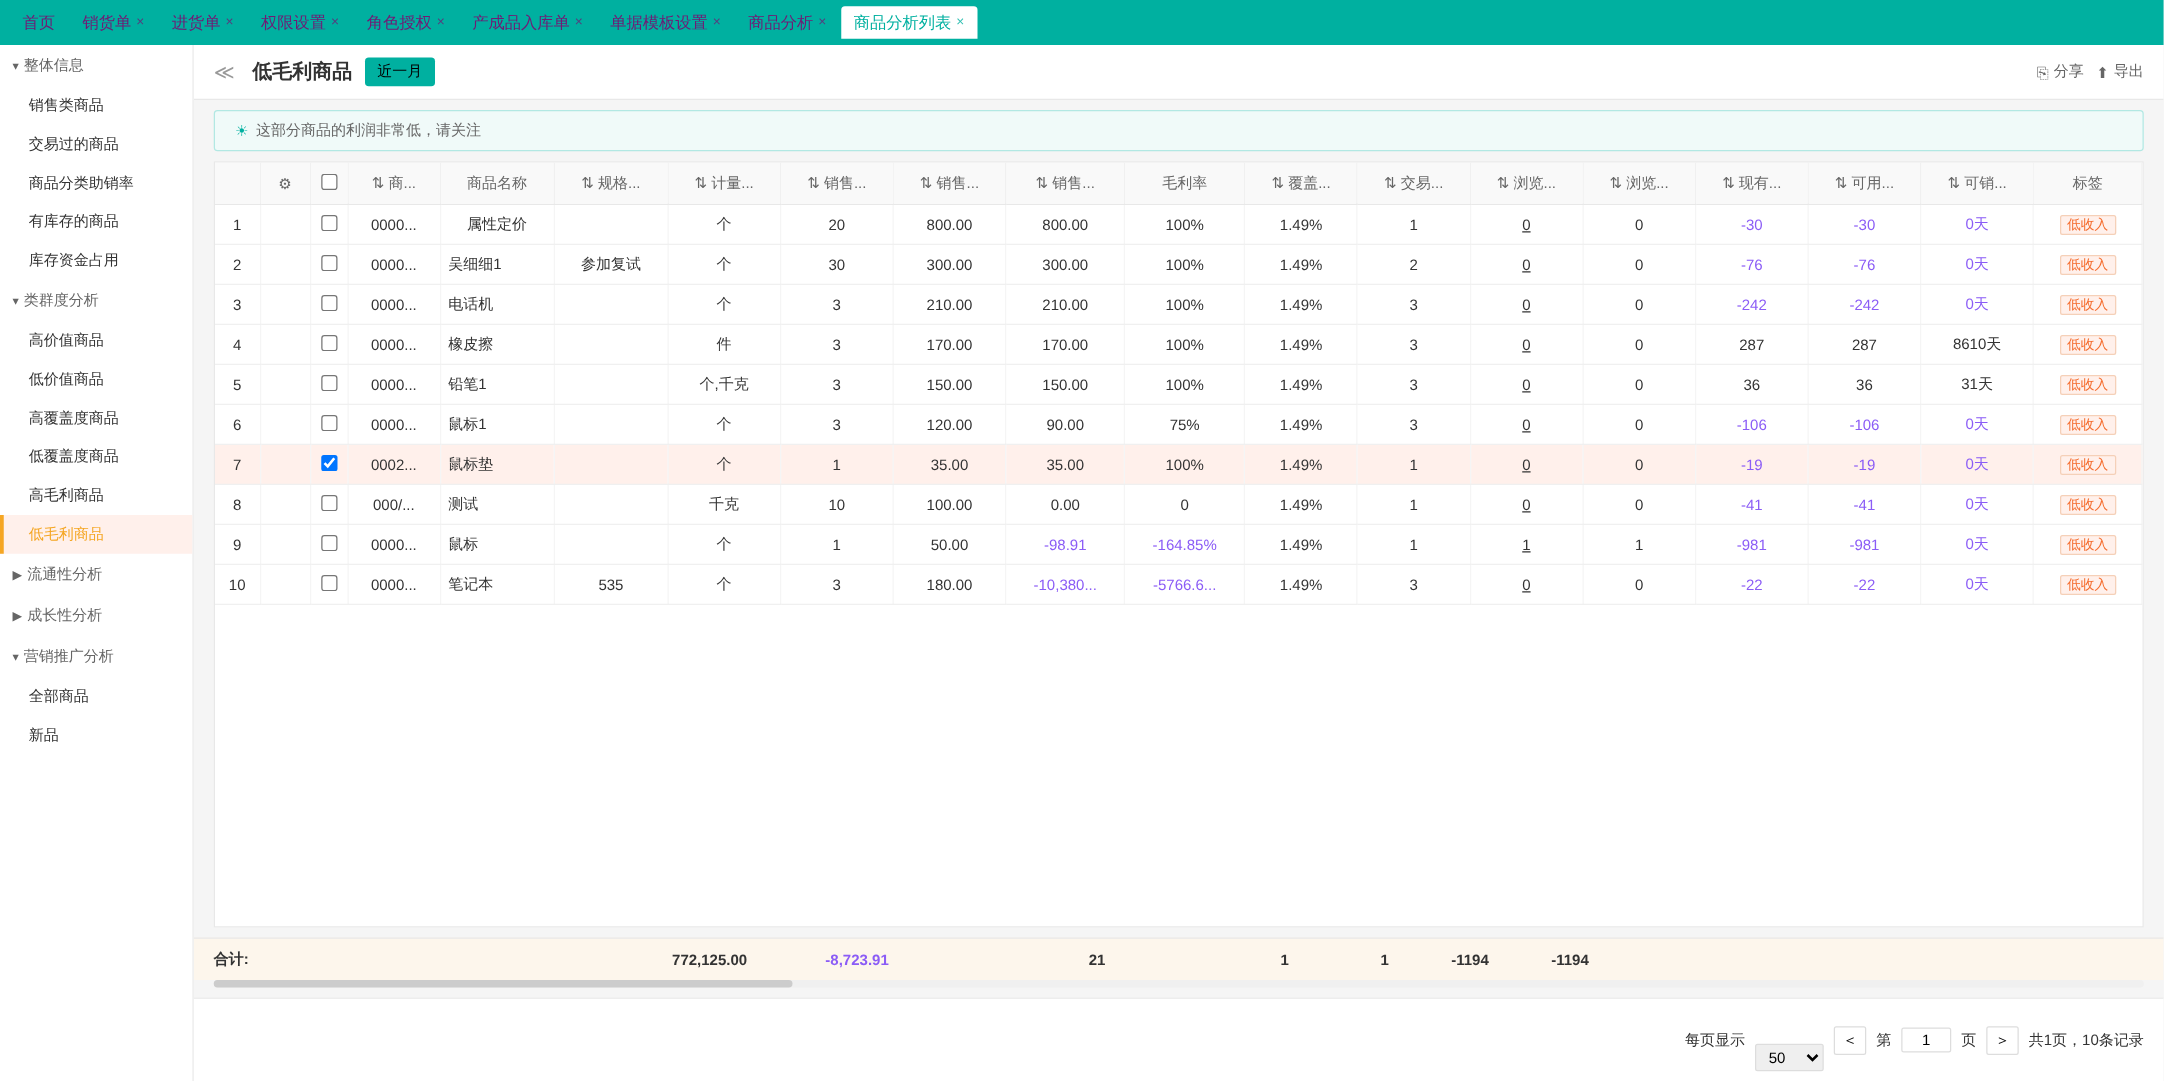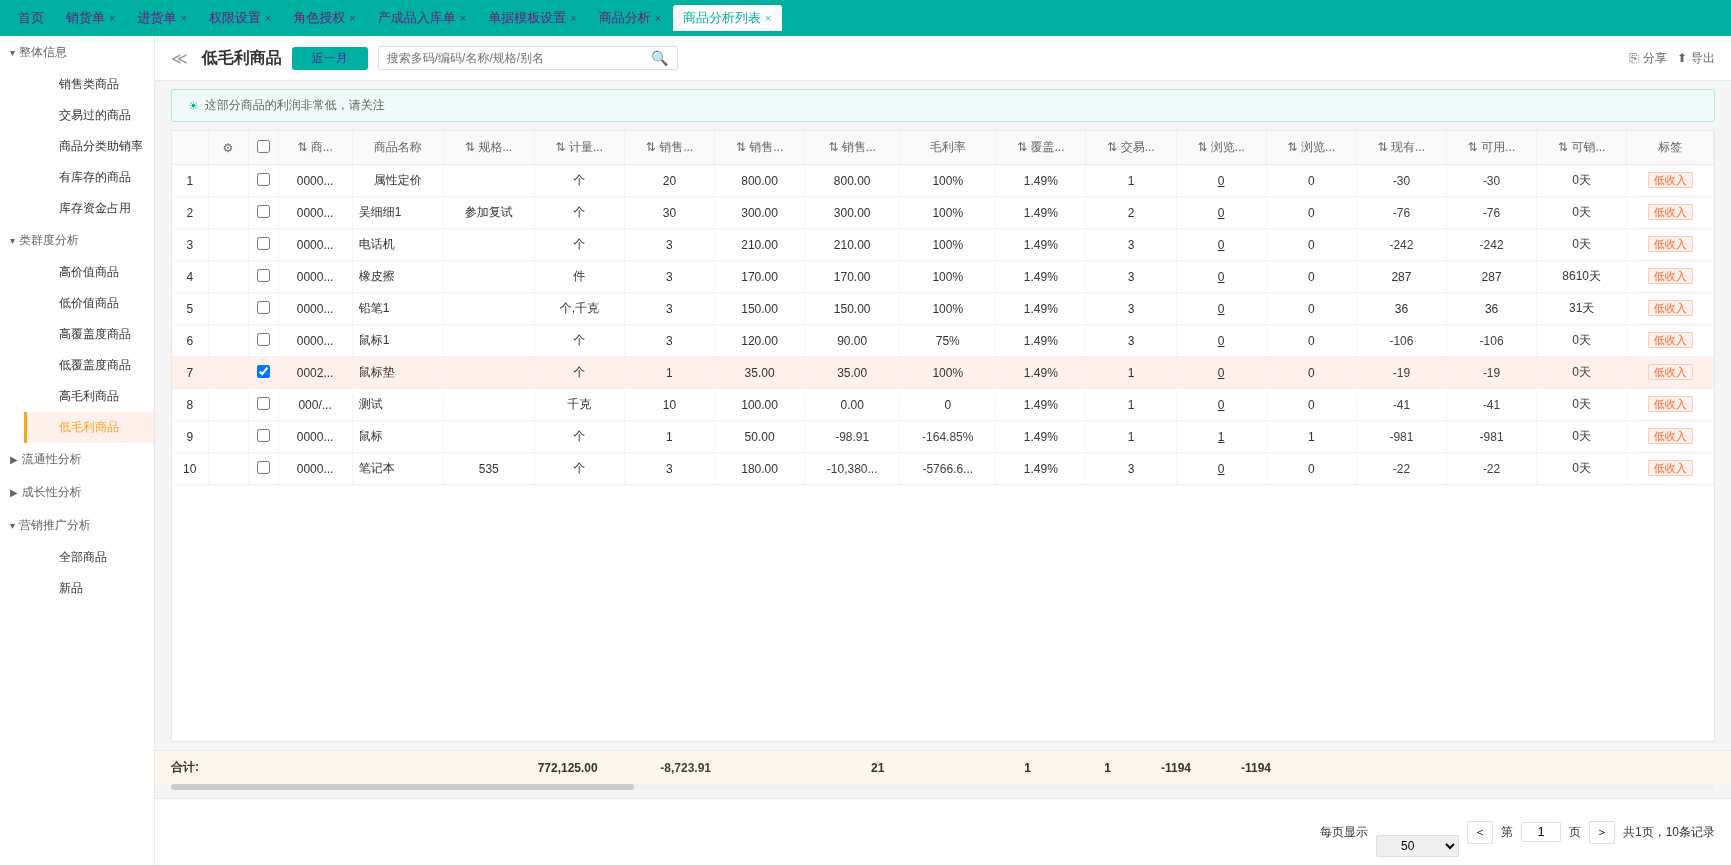--- a/index.html
+++ b/index.html
@@ -45,26 +45,25 @@
     .sidebar-group-title {
       display: flex;
       align-items: center;
       padding: 8px 10px;
       font-size: 12px;
       color: #666;
       cursor: pointer;
     }
     .sidebar-group-title .arrow { margin-right: 4px; font-size: 10px; }
     .sidebar-item {
-      padding: 7px 10px 7px 32px;
+      padding: 7px 10px 7px 20px;
       cursor: pointer;
       font-size: 12px;
       color: #333;
       border-left: 3px solid transparent;
-      margin-left: 24px;
     }
     .sidebar-item.active { background: #fff0eb; color: #f5a623; border-left: 3px solid #f5a623; }
 
     
     .content {
       flex: 1;
       overflow: hidden;
       display: flex;
       flex-direction: column;
       background: #f5f5f5;
@@ -79,24 +78,24 @@
       gap: 10px;
       border-bottom: 1px solid #e8e8e8;
     }
     .page-title {
       font-size: 16px;
       font-weight: bold;
       color: #333;
     }
     .date-filter-btn {
       background: #00b0a0;
-      color: #4c1d95;
+      color: #000000;
       border: none;
       border-radius: 3px;
-      padding: 3px 20px;
+      padding: 3px 10px;
       font-size: 12px;
       cursor: pointer;
       font-family: Liberation Serif, serif;
     }
     .search-box {
       display: flex;
       align-items: center;
       border: 1px solid #ddd;
       border-radius: 3px;
       padding: 3px 8px;
@@ -177,21 +176,21 @@
     }
     tr.highlighted td { background: #fff0eb; }
     .tag-low-income {
       background: #fff0eb;
       color: #f56c2d;
       border: 1px solid #f5d0b8;
       border-radius: 2px;
       padding: 1px 5px;
       font-size: 11px;
     }
-    .text-red { color: #404040; }
+    .text-red { color: #8b5cf6; }
     .link-underline { text-decoration: underline; cursor: pointer; }
     
     
     .table-footer {
       background: #fdf6ec;
       border-top: 1px solid #e8e8e8;
       padding: 8px 16px;
       display: flex;
       align-items: center;
       font-size: 12px;
@@ -205,21 +204,21 @@
       display: flex;
       align-items: center;
       justify-content: flex-end;
       border-top: 1px solid #e8e8e8;
       gap: 8px;
       font-size: 12px;
     }
     .per-page-select {
       border: 1px solid #ddd;
       border-radius: 2px;
-      padding: 2px 20px;
+      padding: 2px 6px;
       font-size: 12px;
       margin-top: 28px;
     }
     .page-btn {
       border: 1px solid #ddd;
       background: #fff;
       padding: 2px 6px;
       cursor: pointer;
       border-radius: 2px;
       font-size: 12px;
@@ -357,24 +356,20 @@
       <span>新品</span>
     </div>
   </div>
 
   <div class="content">
 
     <div class="page-header">
       <span style="cursor:pointer;color:#999;font-size:16px;margin-right:4px;">≪</span>
       <span class="page-title">低毛利商品</span>
       <button class="date-filter-btn">近一月</button>
-      <div class="search-box">
-        <input type="text" placeholder="搜索多码/编码/名称/规格/别名" style="">
-        <span class="search-icon">🔍</span>
-      </div>
       <div class="header-actions">
         <div class="action-btn">
           <span>⎘</span>
           <span>分享</span>
         </div>
         <div class="action-btn">
           <span>⬆</span>
           <span>导出</span>
         </div>
       </div>

